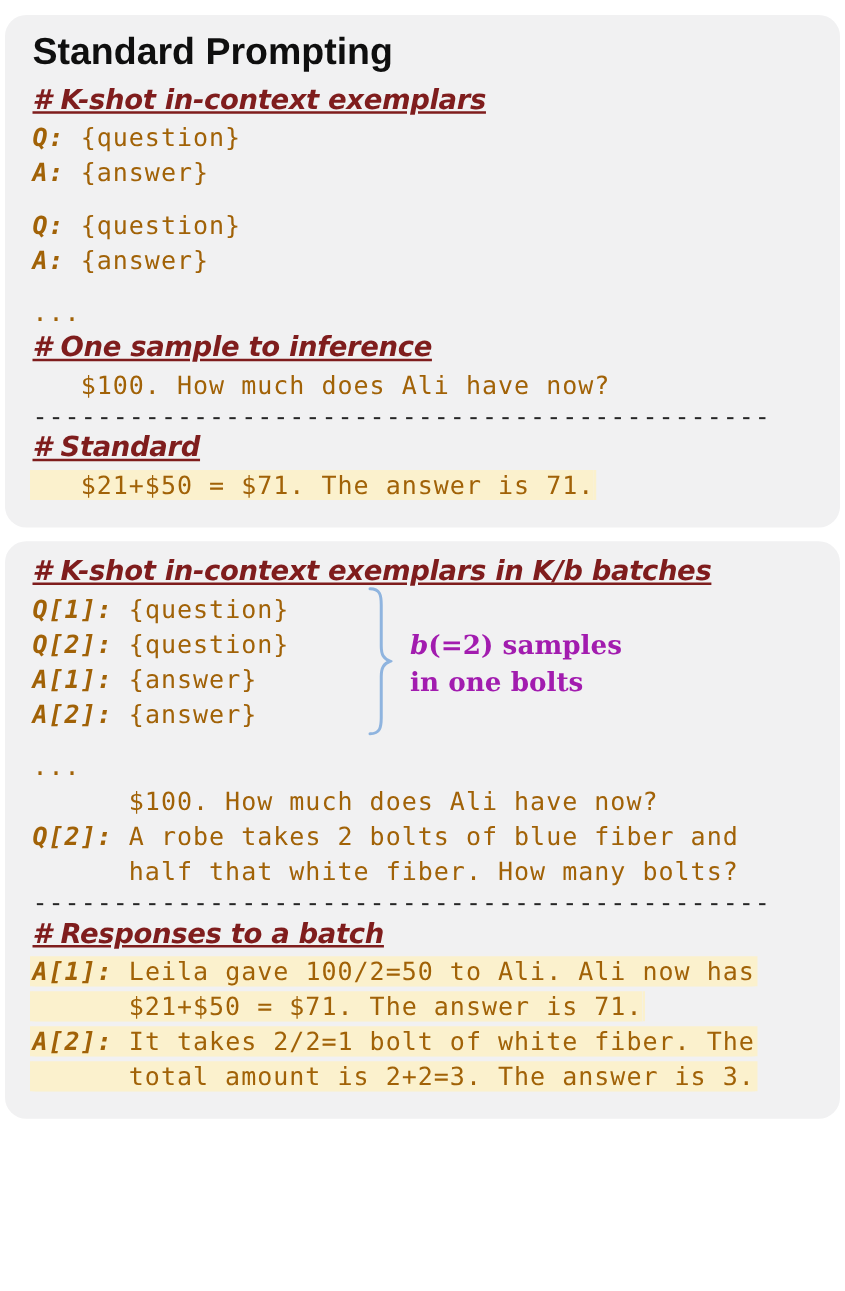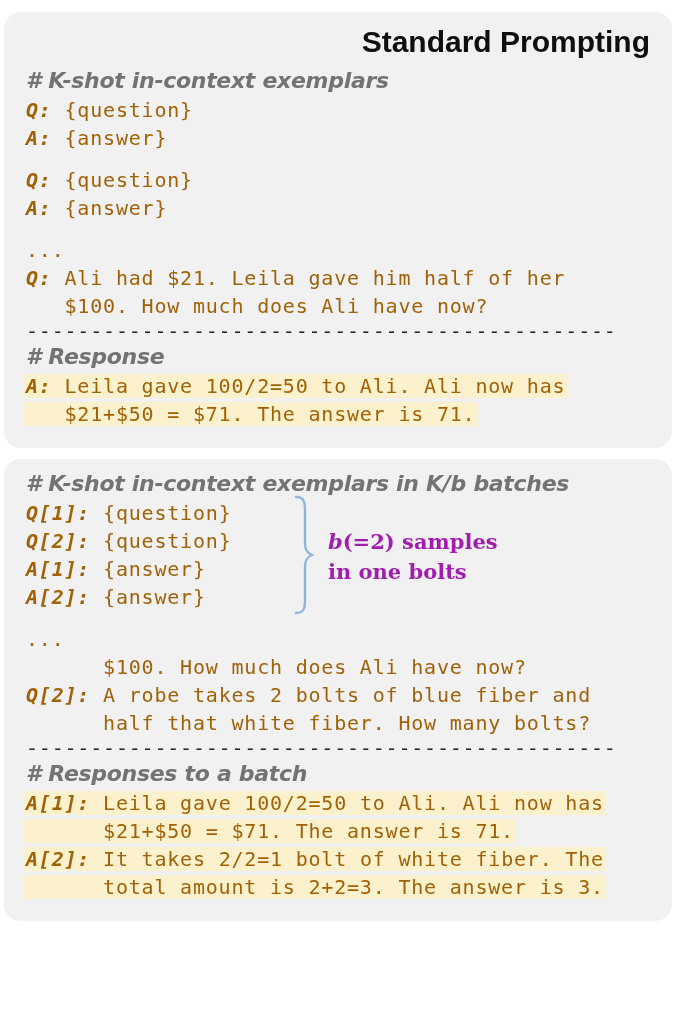--- a/index.html
+++ b/index.html
@@ -13,30 +13,31 @@
     background:#f1f1f2;
     border-radius:17px;
     width:668px;
     box-sizing:border-box;
     padding:10px 22px 20px 22px;
     overflow:hidden;
   }
   .panel + .panel{margin-top:11px;}
   .title{
     margin:2px 0 6px 0;
-    text-align:right;
+    text-align:left;
     font:bold 30px/36px "Liberation Sans",sans-serif;
     color:#0f0f0f;
     letter-spacing:0px;
   }
   .comment{
     font:bold italic 22px/30px "DejaVu Sans",sans-serif;
-    color:#737373;
+    color:#7f1d1d;
     white-space:pre;
     letter-spacing:-0.3px;
+    text-decoration:underline;
   }
   .code{
     font:20px/28px "DejaVu Sans Mono",monospace;
     letter-spacing:0.8px;
     color:#a16207;
     white-space:pre;
   }
   .code .lbl{font-weight:bold;font-style:italic;}
   .hl{background:#fbf1cd;box-shadow:2px 0 0 #fbf1cd,-2px 0 0 #fbf1cd;}
   .gap{height:14px;}
@@ -65,25 +66,24 @@
     <h2 class="title">Standard Prompting</h2>
     <div class="lines">
         <div class="comment"># K-shot in-context exemplars</div>
         <div class="code"><span><b class="lbl">Q:</b><span class="txt"> {question}</span></span></div>
         <div class="code"><span><b class="lbl">A:</b><span class="txt"> {answer}</span></span></div>
         <div class="gap"></div>
         <div class="code"><span><b class="lbl">Q:</b><span class="txt"> {question}</span></span></div>
         <div class="code"><span><b class="lbl">A:</b><span class="txt"> {answer}</span></span></div>
         <div class="gap"></div>
         <div class="code"><span><b class="lbl"></b><span class="txt">...</span></span></div>
-        <div class="code"><span><b class="lbl">Q:</b><span class="txt"> Ali had $21. Leila gave him half of her</span></span></div>
+        <div class="comment"># One sample to inference</div>
         <div class="code"><span><b class="lbl"></b><span class="txt">   $100. How much does Ali have now?</span></span></div>
         <div class="divider">----------------------------------------------</div>
-        <div class="comment"># Response</div>
-        <div class="code"><span class="hl"><b class="lbl">A:</b><span class="txt"> Leila gave 100/2=50 to Ali. Ali now has</span></span></div>
+        <div class="comment"># Standard</div>
         <div class="code"><span class="hl"><b class="lbl"></b><span class="txt">   $21+$50 = $71. The answer is 71.</span></span></div>
       </div>
   </section>
 
   <section class="panel">
     <div class="lines">
         <div class="comment"># K-shot in-context exemplars in K/b batches</div>
         <div class="exemplars">
           <div class="code"><span><b class="lbl">Q[1]:</b><span class="txt"> {question}</span></span></div>
           <div class="code"><span><b class="lbl">Q[2]:</b><span class="txt"> {question}</span></span></div>

